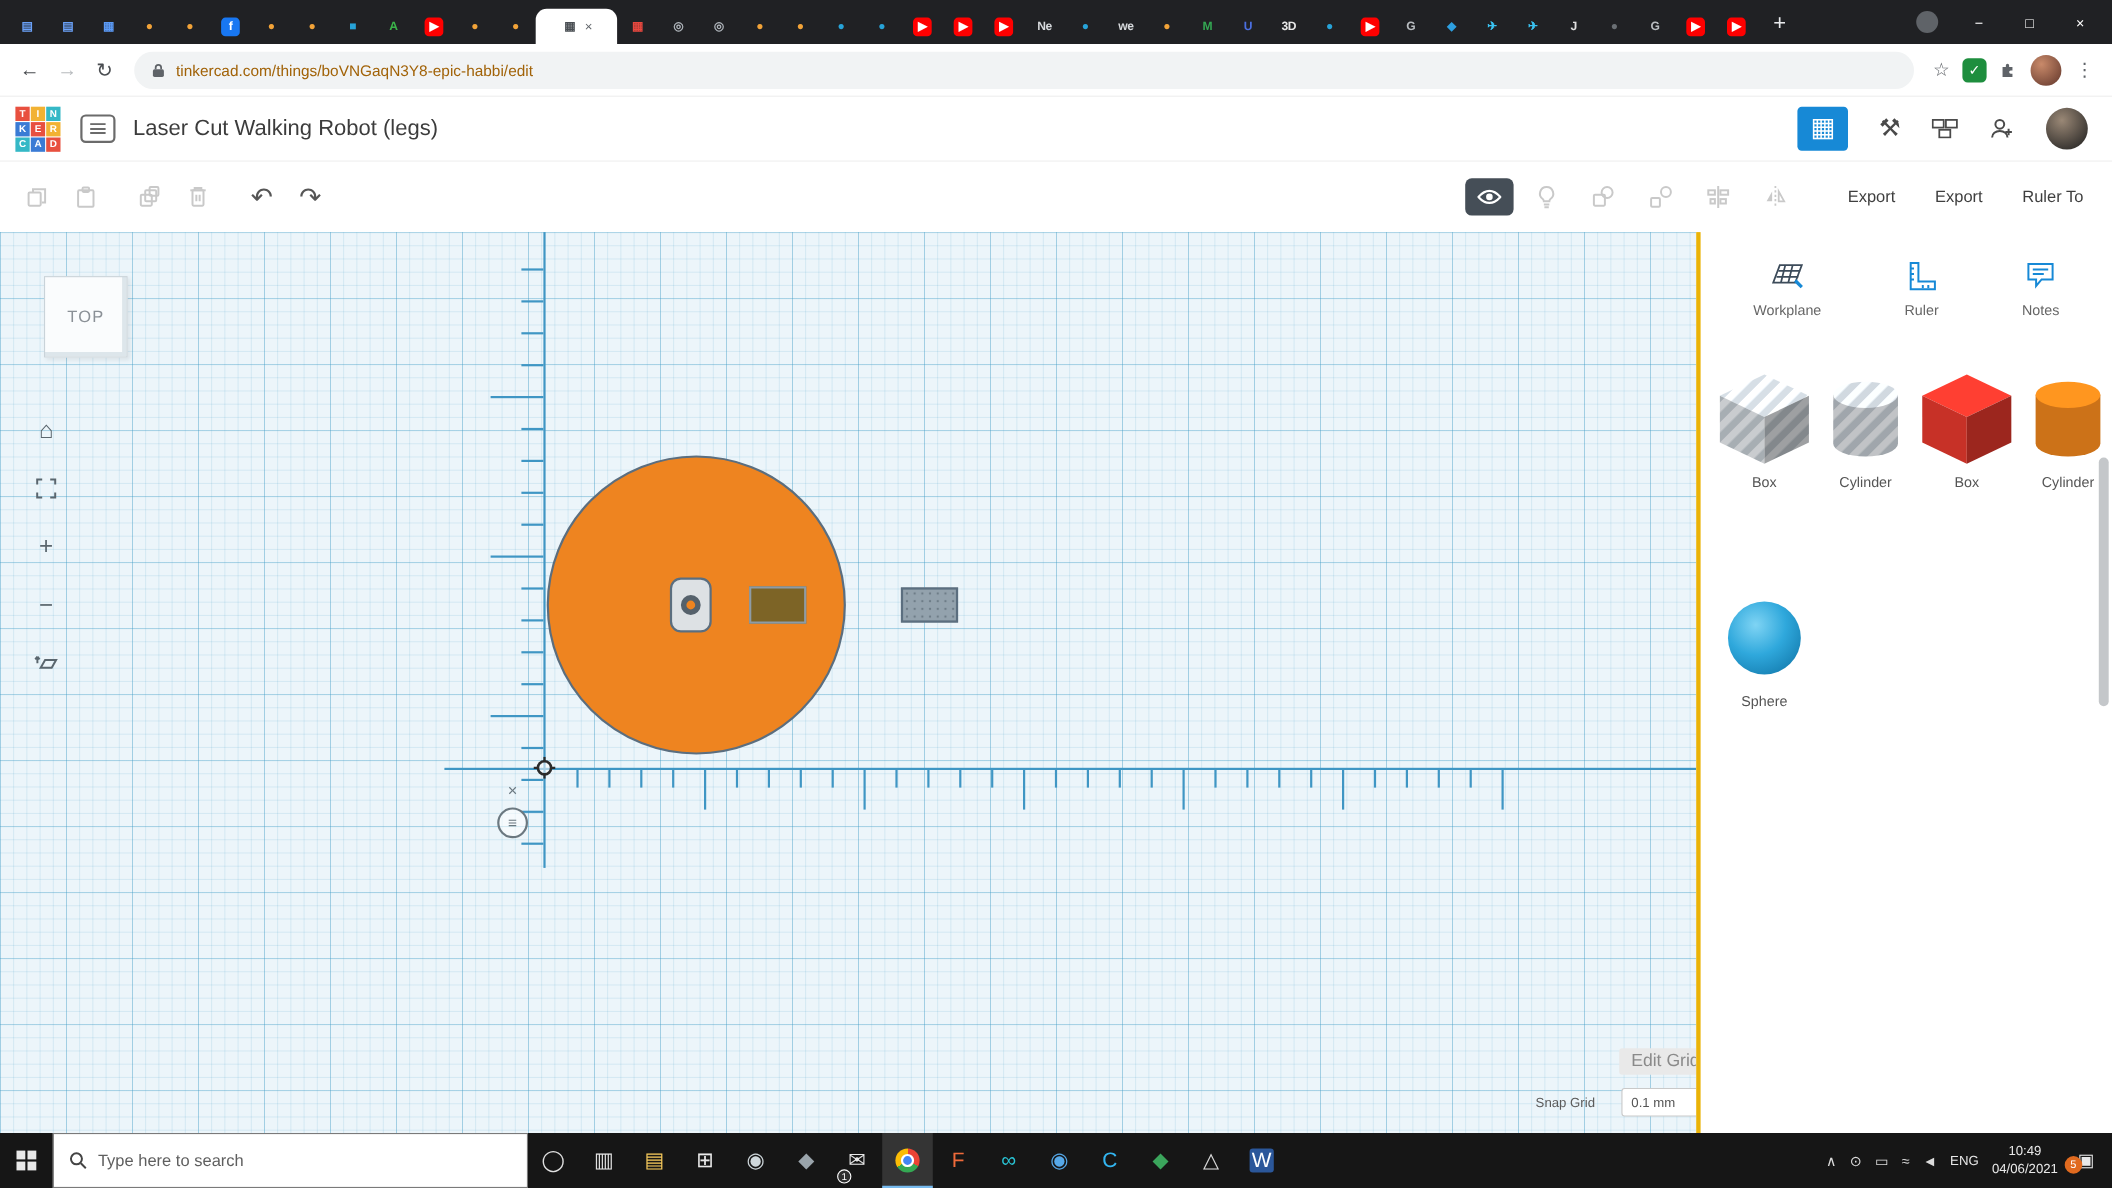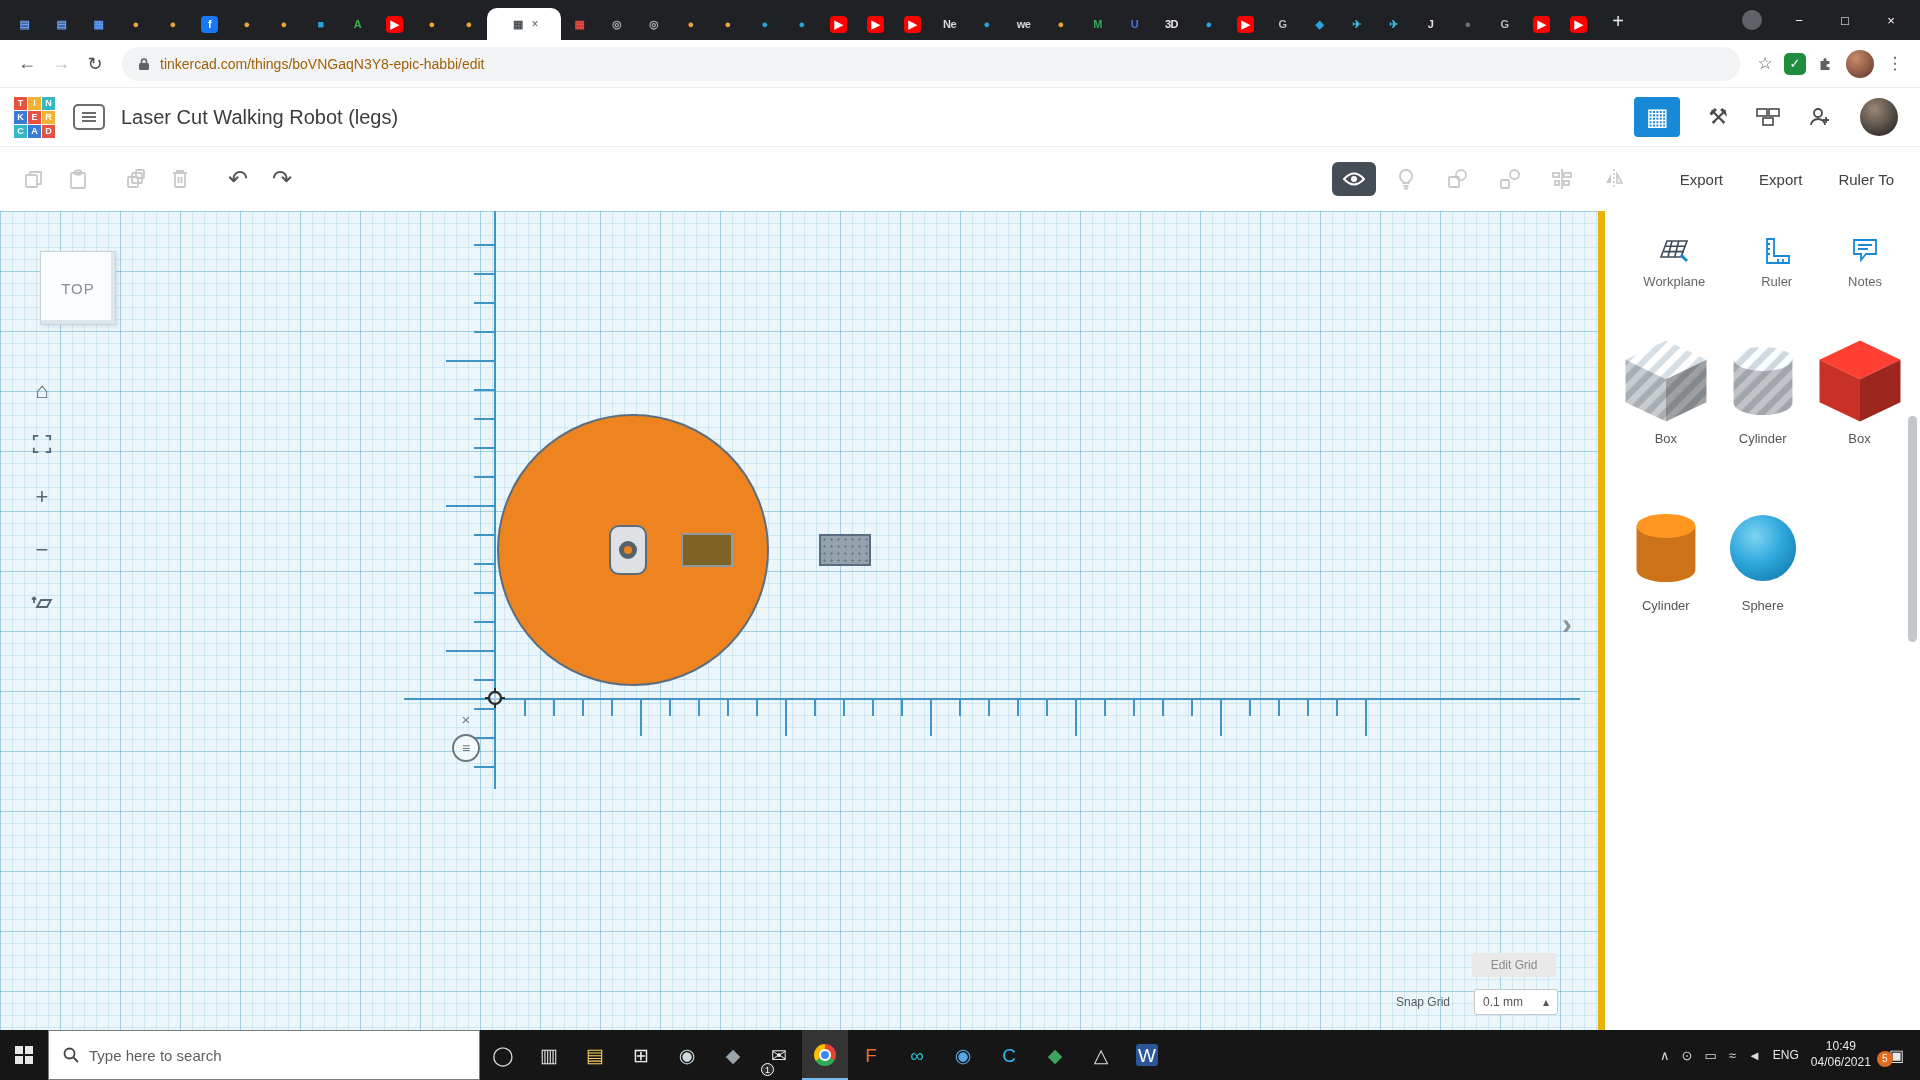--- a/index.html
+++ b/index.html
@@ -85,34 +85,34 @@
 
   .disc { position:absolute; left:497px; top:203px; width:272px; height:272px; border-radius:50%; background:#ee8420; border:2px solid #5b6e7f; cursor:pointer; }
   .hub { position:absolute; left:609px; top:314px; width:38px; height:50px; background:#dde1e4; border:2px solid #5b6e7f; border-radius:10px; display:flex; align-items:center; justify-content:center; cursor:pointer; }
   .hub-hole { width:18px; height:18px; border-radius:50%; background:#ee8420; border:5px solid #55616b; }
   .rect-brown { position:absolute; left:681px; top:322px; width:52px; height:34px; background:#7d6426; border:2px solid #8e9ba5; cursor:pointer; }
   .rect-gray { position:absolute; left:819px; top:323px; width:52px; height:32px; background:#93a2ad; border:2px solid #5b6e7f;
     background-image:radial-gradient(#6e7d88 1.2px, transparent 1.4px); background-size:7px 7px; cursor:pointer; }
 
   .collapse-chevron { position:absolute; left:1562px; top:396px; border:none; background:transparent; font-size:30px; font-weight:bold; color:#8d9499; cursor:pointer; }
 
-  .edit-grid-btn { position:absolute; left:1472px; top:742px; width:84px; height:24px; background:#e9e9e9; border:none; border-radius:3px; font-size:12px; color:#8a8a8a; cursor:pointer; }
+  .edit-grid-btn { position:absolute; left:1472px; top:742px; width:84px; height:24px; background:#e9e9e9; border:none; border-radius:3px; font-size:16px; color:#8a8a8a; cursor:pointer; }
   .snap-label { position:absolute; left:1396px; top:784px; font-size:12px; color:#5a5a5a; }
   .snap-dd { position:absolute; left:1474px; top:778px; width:84px; height:26px; background:#fff; border:1px solid #c9c9c9; border-radius:3px; font-size:12px; color:#555; display:flex; align-items:center; justify-content:space-between; padding:0 8px; cursor:pointer; }
 
   
-  .panel { position:relative; width:378px; height:819px; background:#fff; border-left:7px solid #eab308; }
+  .panel { position:relative; width:378px; height:819px; background:#fff; border-left:4px solid #eab308; }
   .ptools { display:flex; justify-content:space-around; padding:26px 10px 0 10px; }
   .ptool { display:flex; flex-direction:column; align-items:center; gap:9px; background:transparent; border:none; cursor:pointer; }
   .ptool-label { font-size:13px; color:#666; }
   .lib-head { padding:18px 16px 10px 16px; border-bottom:1px solid #e4e4e4; cursor:pointer; position:relative; }
   .lib-brand { font-size:12px; color:#777; }
   .lib-cat { font-size:16px; color:#333; margin-top:5px; }
   .lib-caret { position:absolute; right:18px; bottom:12px; font-size:14px; color:#333; }
-  .shapes { display:grid; grid-template-columns:1fr 1fr 1fr; justify-items:center; row-gap:56px; padding:46px 12px 0 12px; }
+  .shapes { display:grid; grid-template-columns:1fr 1fr 1fr 1fr; justify-items:center; row-gap:88px; padding:46px 12px 0 12px; }
   .shape-item { display:flex; flex-direction:column; align-items:center; cursor:grab; }
   .shape-thumb { width:92px; height:92px; }
   .shape-thumb svg { width:100%; height:100%; }
   .shape-label { font-size:13px; color:#555; margin-top:4px; }
   .panel-scrollbar { position:absolute; right:3px; top:205px; width:9px; height:226px; background:#c4c7ca; border-radius:5px; cursor:pointer; }
 
   
   .taskbar { height:50px; background:#161616; display:flex; align-items:stretch; }
   .start-btn { width:48px; border:none; background:transparent; display:flex; align-items:center; justify-content:center; cursor:pointer; }
   .winlogo { width:18px; height:18px;

